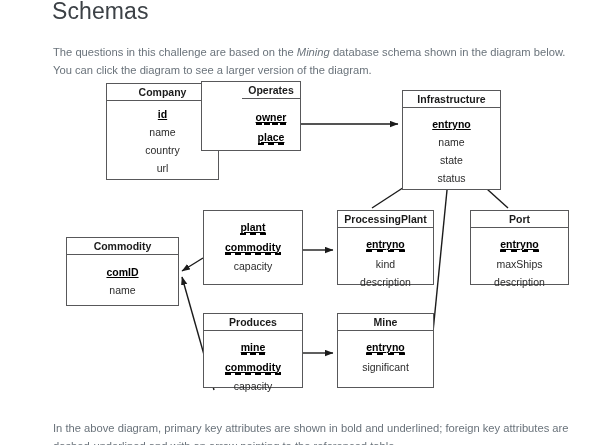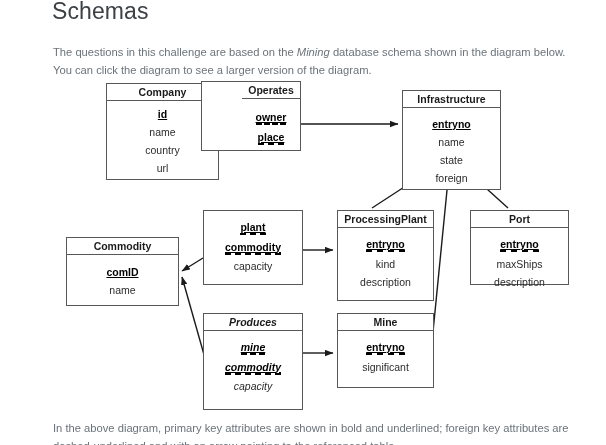--- a/index.html
+++ b/index.html
@@ -193,59 +193,59 @@
         <div class="attr-row"><span class="attr pkfk">place</span></div>
       </div>
     </div>
 
     <div class="entity" style="left:402px; top:20px; width:99px;">
       <div class="ent-title">Infrastructure</div>
       <div class="ent-attrs" style="padding-top:6px;">
         <div class="attr-row"><span class="attr pk">entryno</span></div>
         <div class="attr-row"><span class="attr">name</span></div>
         <div class="attr-row"><span class="attr">state</span></div>
-        <div class="attr-row"><span class="attr">foreign</span></div>
+        <div class="attr-row"><span class="attr">status</span></div>
       </div>
     </div>
 
     <div class="entity" style="left:66px; top:167px; width:113px; height:69px;">
       <div class="ent-title">Commodity</div>
       <div class="ent-attrs" style="padding-top:7px;">
         <div class="attr-row"><span class="attr pk">comID</span></div>
         <div class="attr-row"><span class="attr">name</span></div>
       </div>
     </div>
 
     <div class="entity" style="left:203px; top:140px; width:100px; height:75px;">
       <div class="ent-attrs" style="padding-top:6px;">
         <div class="attr-row"><span class="attr pkfk">plant</span></div>
         <div class="attr-row"><span class="attr pkfk">commodity</span></div>
         <div class="attr-row"><span class="attr">capacity</span></div>
       </div>
     </div>
 
-    <div class="entity" style="left:337px; top:140px; width:97px; height:91px;">
+    <div class="entity" style="left:337px; top:140px; width:97px; height:75px;">
       <div class="ent-title">ProcessingPlant</div>
       <div class="ent-attrs" style="padding-top:6px;">
         <div class="attr-row"><span class="attr pkfk">entryno</span></div>
         <div class="attr-row"><span class="attr">kind</span></div>
         <div class="attr-row"><span class="attr">description</span></div>
       </div>
     </div>
 
     <div class="entity" style="left:470px; top:140px; width:99px; height:75px;">
       <div class="ent-title">Port</div>
       <div class="ent-attrs" style="padding-top:6px;">
         <div class="attr-row"><span class="attr pkfk">entryno</span></div>
         <div class="attr-row"><span class="attr">maxShips</span></div>
         <div class="attr-row"><span class="attr">description</span></div>
       </div>
     </div>
 
-    <div class="entity" style="left:203px; top:243px; width:100px; height:97px;font-style:italic;">
+    <div class="entity" style="left:203px; top:243px; width:100px; height:75px;">
       <div class="ent-title">Produces</div>
       <div class="ent-attrs" style="padding-top:6px;">
         <div class="attr-row"><span class="attr pkfk">mine</span></div>
         <div class="attr-row"><span class="attr pkfk">commodity</span></div>
         <div class="attr-row"><span class="attr">capacity</span></div>
       </div>
     </div>
 
     <div class="entity" style="left:337px; top:243px; width:97px; height:75px;">
       <div class="ent-title">Mine</div>

